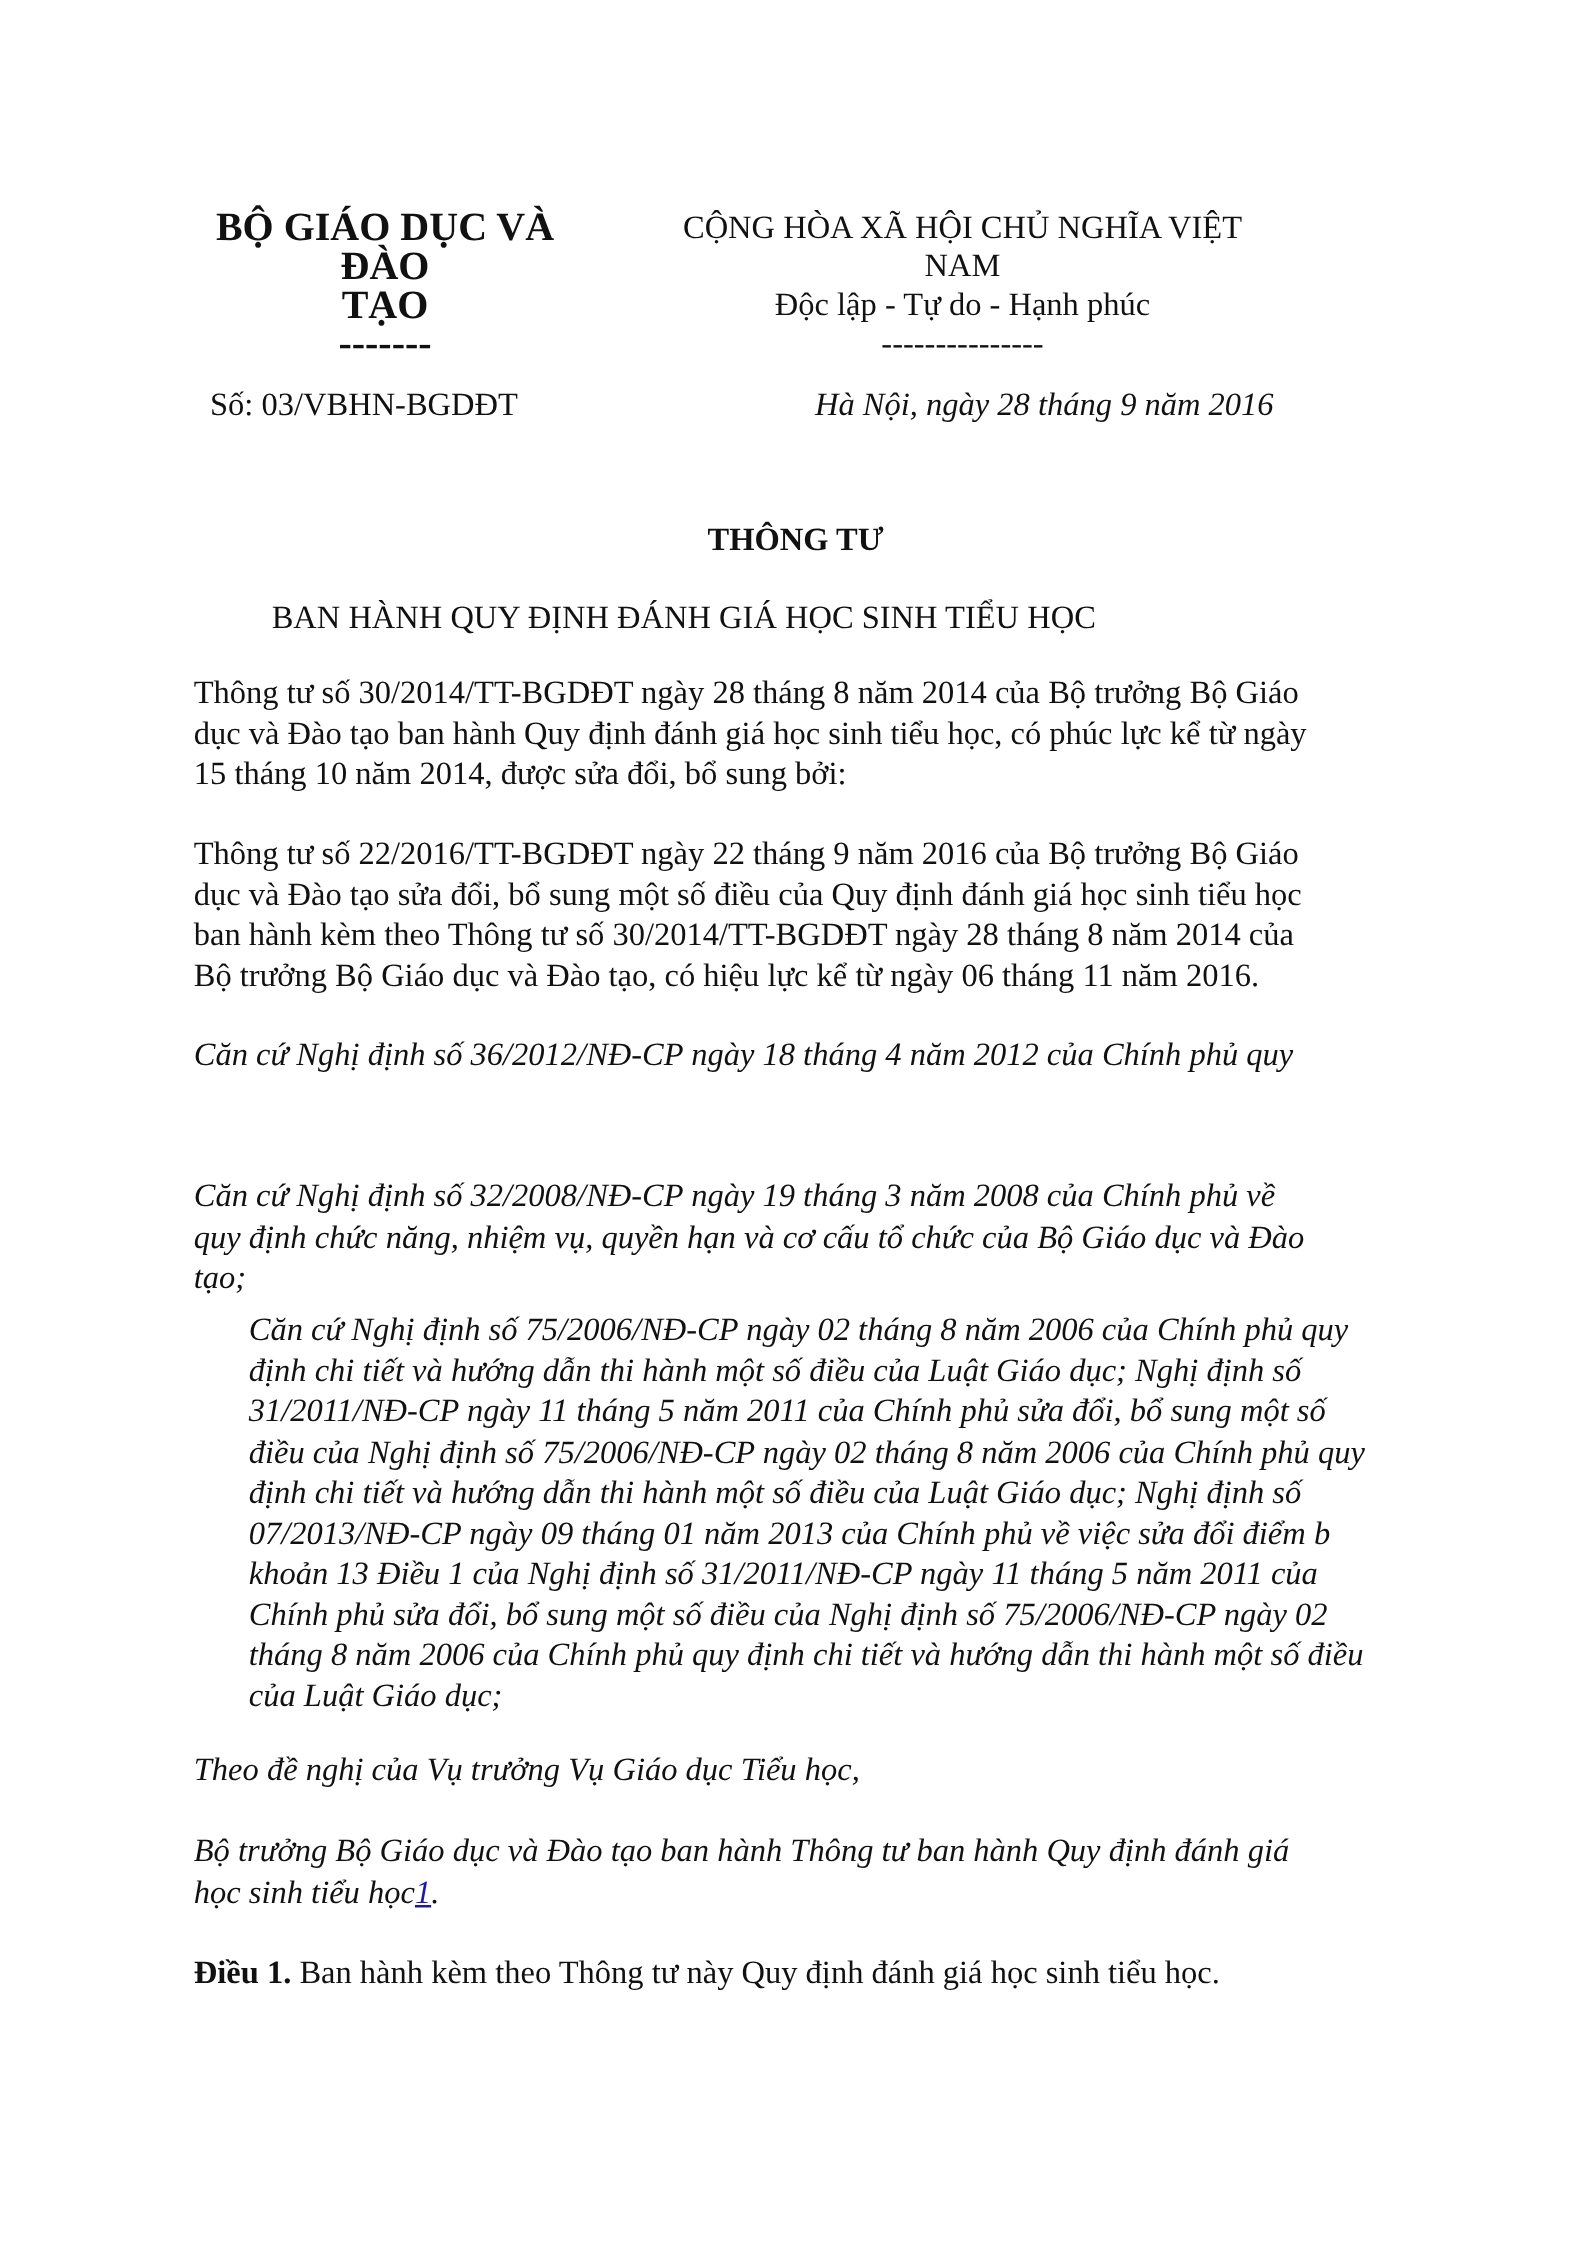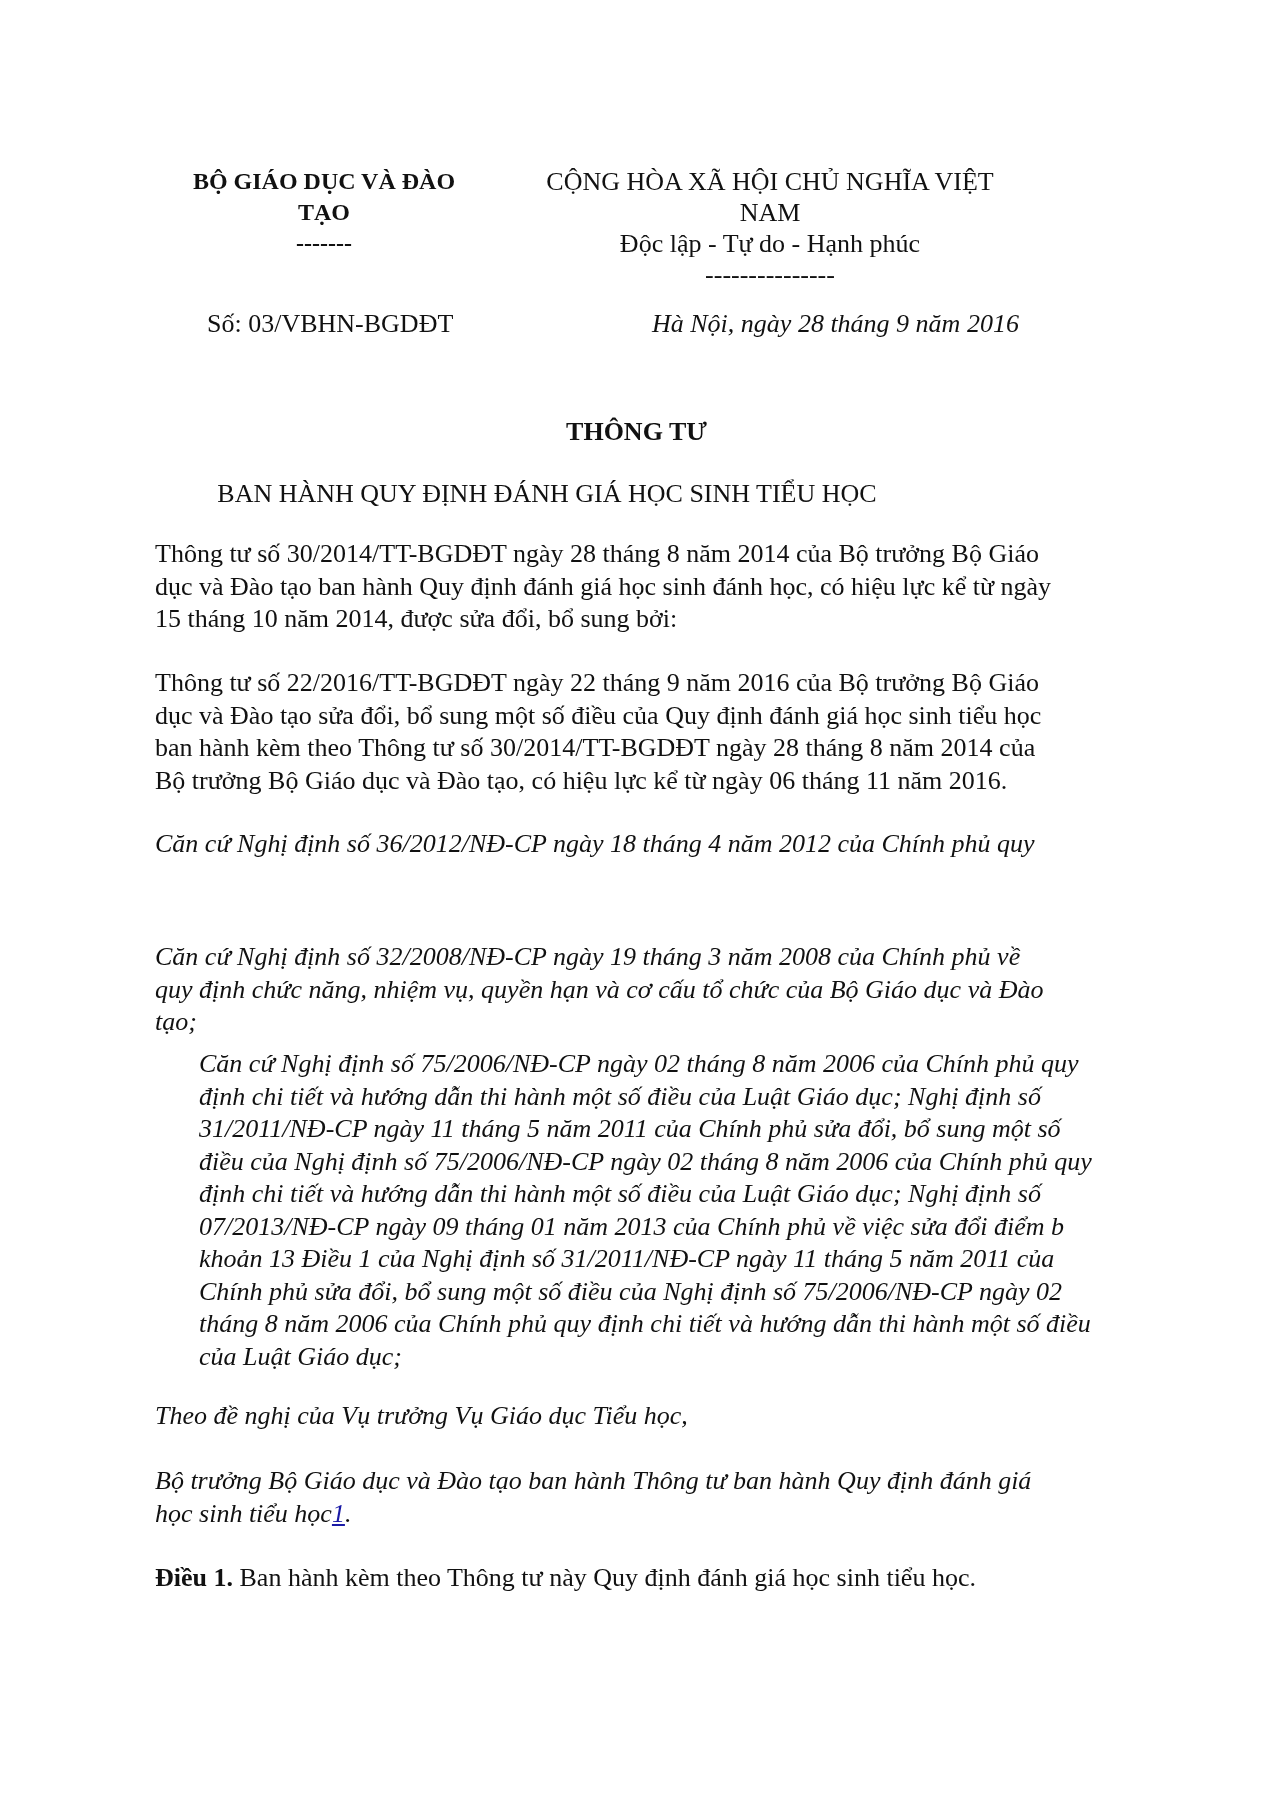--- a/index.html
+++ b/index.html
@@ -4,30 +4,30 @@
 <style>
   html, body { margin: 0; padding: 0; background: #ffffff; }
   body {
     width: 1273px; height: 1800px; position: relative; overflow: hidden;
     font-family: "Liberation Serif", "DejaVu Serif", serif;
     color: #111111;
   }
   .page { position: absolute; left: 0; top: 0; width: 1273px; height: 1800px; }
 
   .hdr-left {
-    position: absolute; left: 165px; top: 166px; width: 318px;
-    text-align: center; font-weight: bold; font-size: 24px; line-height: 31px;
+    position: absolute; left: 149px; top: 166px; width: 318px;
+    text-align: center; font-weight: bold; font-size: 32px; line-height: 31px;
   }
   .hdr-right {
     position: absolute; left: 510px; top: 166px; width: 520px;
     text-align: center; font-weight: normal; font-size: 26px; line-height: 31px;
   }
   .dashes { letter-spacing: 0px; }
   .so-line {
-    position: absolute; left: 168px; top: 308px; font-size: 26px; line-height: 32px; margin-left: 39px;
+    position: absolute; left: 168px; top: 308px; font-size: 26px; line-height: 32px;
   }
   .date-line {
     position: absolute; left: 652px; top: 308px; font-size: 26px; line-height: 32px;
     font-style: italic;
   }
 
   .doc-title {
     position: absolute; left: 0; width: 1273px; top: 416px; text-align: center;
     font-weight: bold; font-size: 26px; line-height: 32px;
   }
@@ -64,21 +64,21 @@
   </div>
 
   <div class="so-line">Số: 03/VBHN-BGDĐT</div>
   <div class="date-line">Hà Nội, ngày 28 tháng 9 năm 2016</div>
 
   <div class="doc-title">THÔNG TƯ</div>
   <div class="doc-subtitle">BAN HÀNH QUY ĐỊNH ĐÁNH GIÁ HỌC SINH TIỂU HỌC</div>
 
   <div class="para" style="top:538px;">
     <span class="ln">Thông tư số 30/2014/TT-BGDĐT ngày 28 tháng 8 năm 2014 của Bộ trưởng Bộ Giáo</span>
-    <span class="ln">dục và Đào tạo ban hành Quy định đánh giá học sinh đánh học, có hiệu lực kể từ ngày</span>
+    <span class="ln">dục và Đào tạo ban hành Quy định đánh giá học sinh tiểu học, có phúc lực kể từ ngày</span>
     <span class="ln">15 tháng 10 năm 2014, được sửa đổi, bổ sung bởi:</span>
   </div>
 
   <div class="para" style="top:667px;">
     <span class="ln">Thông tư số 22/2016/TT-BGDĐT ngày 22 tháng 9 năm 2016 của Bộ trưởng Bộ Giáo</span>
     <span class="ln">dục và Đào tạo sửa đổi, bổ sung một số điều của Quy định đánh giá học sinh tiểu học</span>
     <span class="ln">ban hành kèm theo Thông tư số 30/2014/TT-BGDĐT ngày 28 tháng 8 năm 2014 của</span>
     <span class="ln">Bộ trưởng Bộ Giáo dục và Đào tạo, có hiệu lực kể từ ngày 06 tháng 11 năm 2016.</span>
   </div>
 

